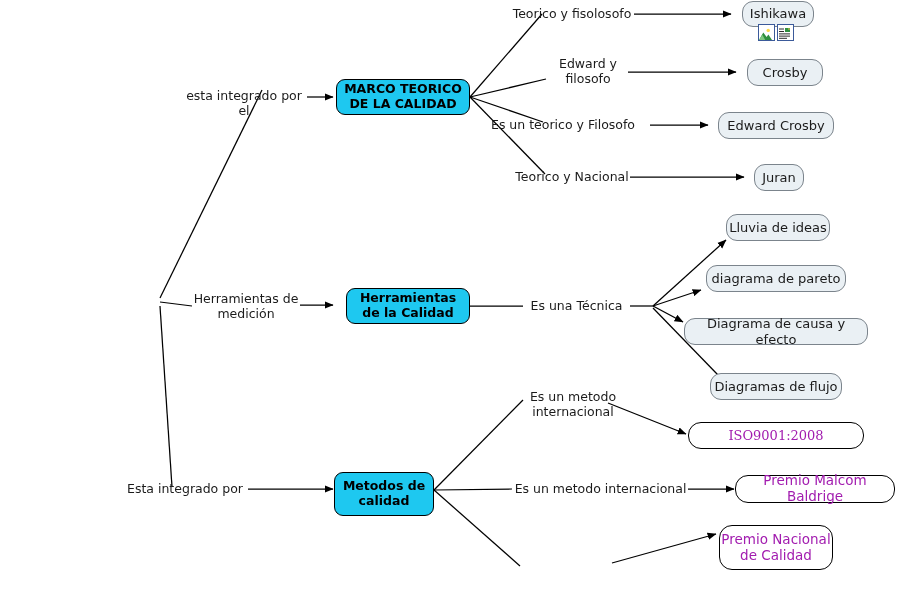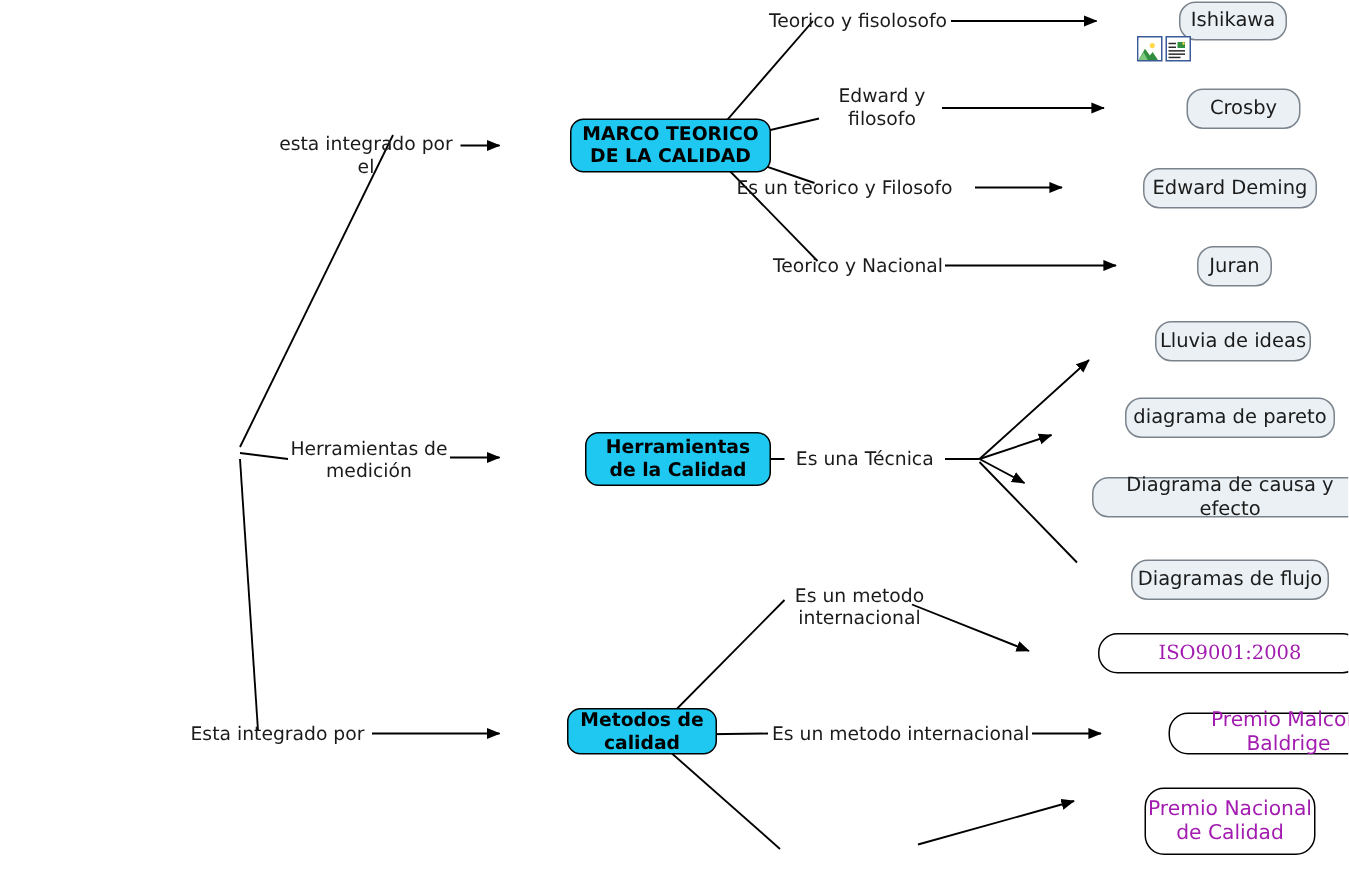--- a/index.html
+++ b/index.html
@@ -25,21 +25,20 @@
   }
   .node {
     position: absolute;
     box-sizing: border-box;
     display: flex;
     align-items: center;
     justify-content: center;
     text-align: center;
     line-height: 1.18;
     white-space: pre-line;
-    margin-left: 44px;
   }
   
   .node.root {
     background: #F79B1F;
     border: 1px solid #000000;
     border-radius: 9px;
     font-weight: bold;
     font-size: 12.5px;
     color: #000000;
     font-family: "DejaVu Sans", sans-serif;
@@ -156,21 +155,21 @@
     </g>
   </svg>
 
 
   <div class="node cyan" style="left:336px; top:79px; width:134px; height:36px;">MARCO TEORICO
 DE LA CALIDAD</div>
 
   <div class="node cyan" style="left:346px; top:288px; width:124px; height:36px;">Herramientas
 de la Calidad</div>
 
-  <div class="node cyan" style="left:334px; top:472px; width:100px; height:31px;">Metodos de
+  <div class="node cyan" style="left:334px; top:472px; width:100px; height:44px;">Metodos de
 calidad</div>
 
   <div class="node pale" style="left:742px; top:1px; width:72px; height:26px;">Ishikawa</div>
 
   <div class="res-icons" style="left:758px; top:24px;">
     <span class="res-icon">
       <svg width="13" height="13" viewBox="0 0 13 13" xmlns="http://www.w3.org/2000/svg">
         <rect x="0" y="0" width="13" height="13" fill="#ffffff"></rect>
         <circle cx="9.2" cy="3.4" r="1.7" fill="#ffd94a"></circle>
         <path d="M0,13 L4.3,5.5 L7.6,10 L9.4,7.6 L13,13 Z" fill="#2f8f3e"></path>
@@ -188,21 +187,21 @@
           <rect x="1" y="6.4" width="11" height="1"></rect>
           <rect x="1" y="8.6" width="11" height="1"></rect>
           <rect x="1" y="10.8" width="8" height="1"></rect>
         </g>
       </svg>
     </span>
   </div>
 
   <div class="node pale" style="left:747px; top:59px; width:76px; height:27px;">Crosby</div>
 
-  <div class="node pale" style="left:718px; top:112px; width:116px; height:27px;">Edward Deming</div>
+  <div class="node pale" style="left:718px; top:112px; width:116px; height:27px;">Edward Crosby</div>
 
   <div class="node pale" style="left:754px; top:164px; width:50px; height:27px;">Juran</div>
 
   <div class="node pale" style="left:726px; top:214px; width:104px; height:27px;">Lluvia de ideas</div>
 
   <div class="node pale" style="left:706px; top:265px; width:140px; height:27px;">diagrama de pareto</div>
 
   <div class="node pale" style="left:684px; top:318px; width:184px; height:27px;">Diagrama de causa y efecto</div>
 
   <div class="node pale" style="left:710px; top:373px; width:132px; height:27px;">Diagramas de flujo</div>

